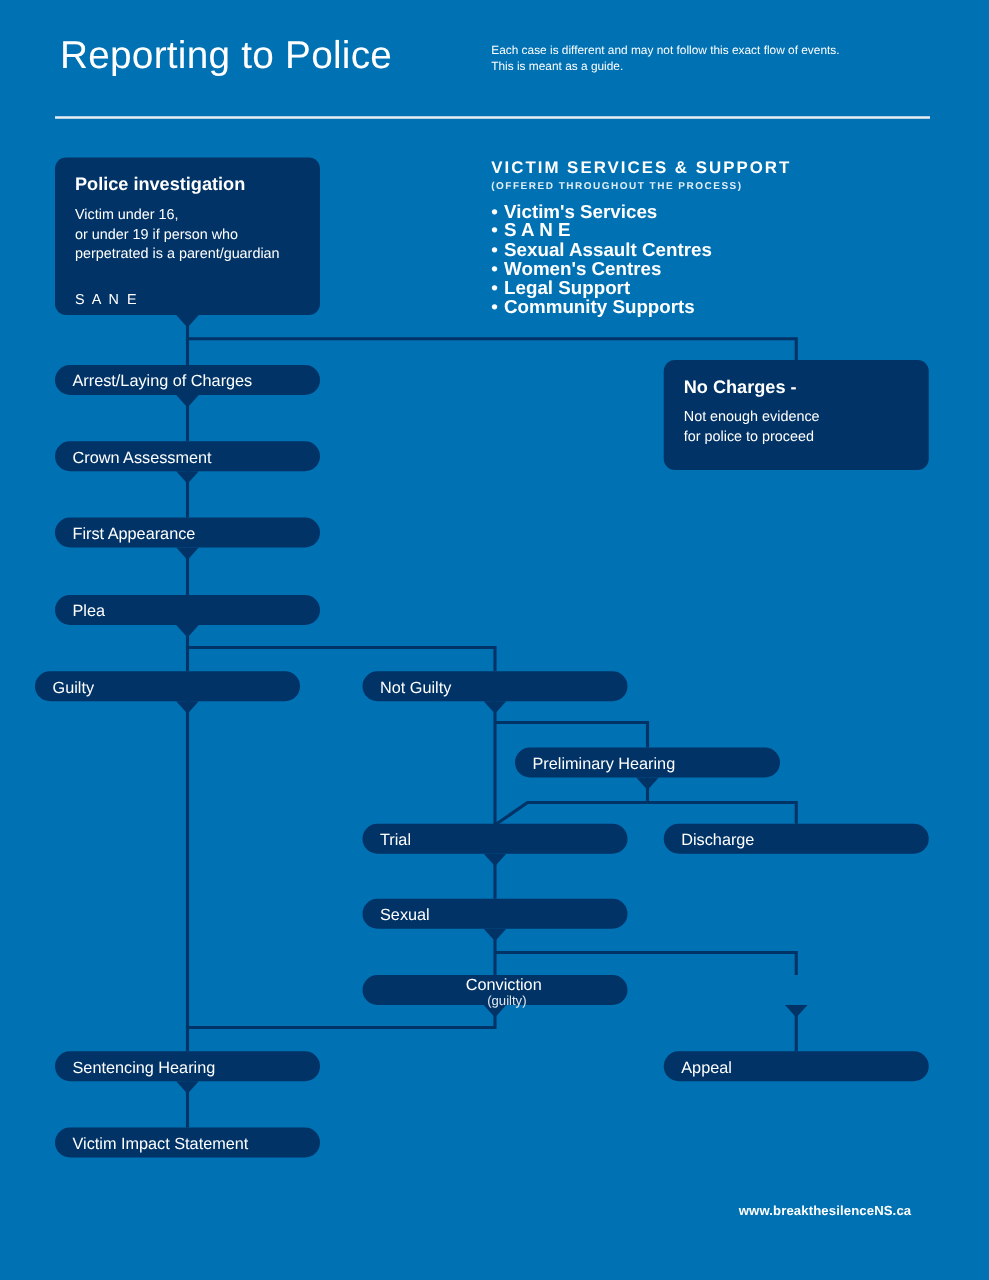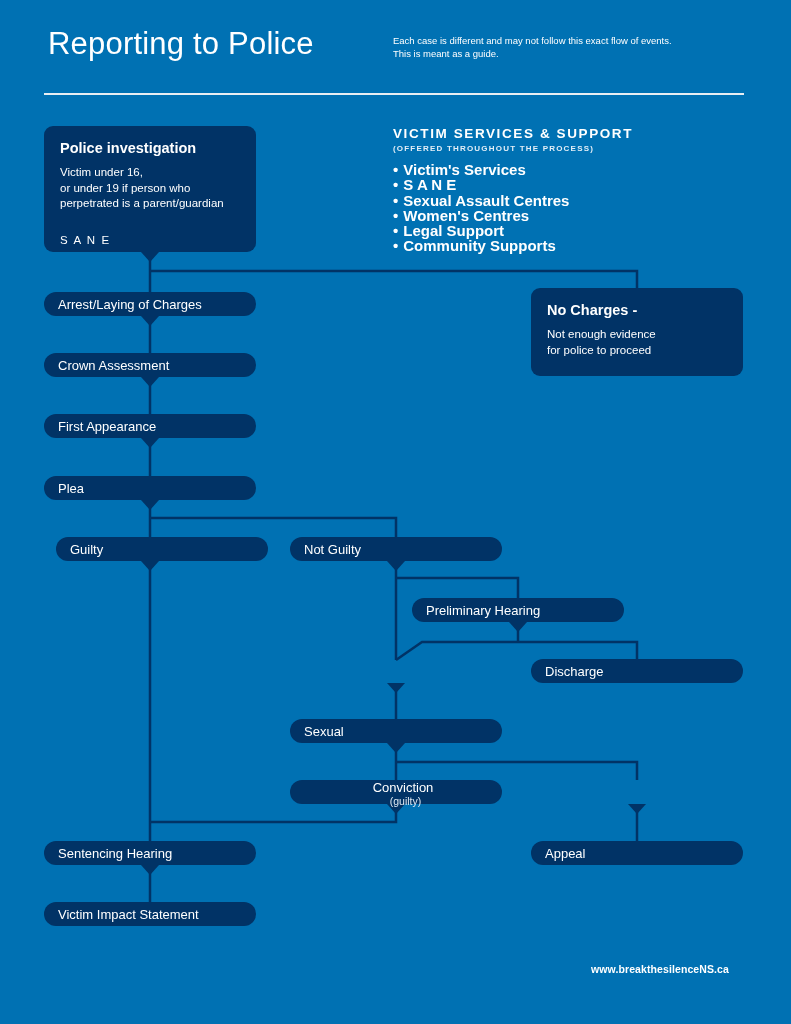--- a/index.html
+++ b/index.html
@@ -170,32 +170,35 @@
   </div>
 
   <div class="node pill" style="left:44px;top:414px;width:212px;">
     <span>First Appearance</span>
   </div>
 
   <div class="node pill" style="left:44px;top:476px;width:212px;">
     <span>Plea</span>
   </div>
 
-  <div class="node pill" style="left:56px;top:537px;width:212px;">
+  <div class="node pill" style="left:28px;top:537px;width:212px;">
     <span>Guilty</span>
   </div>
 
   <div class="node pill" style="left:290px;top:537px;width:212px;">
     <span>Not Guilty</span>
   </div>
 
   <div class="node pill" style="left:412px;top:598px;width:212px;">
     <span>Preliminary Hearing</span>
   </div>
 
+  <div class="node pill" style="left:290px;top:659px;width:212px;">
+    <span>Trial</span>
+  </div>
 
   <div class="node pill" style="left:531px;top:659px;width:212px;">
     <span>Discharge</span>
   </div>
 
   <div class="node pill" style="left:290px;top:719px;width:212px;">
     <span>Sexual</span>
   </div>
 
   <div class="node pill" style="left:290px;top:780px;width:212px;flex-direction:column;">

